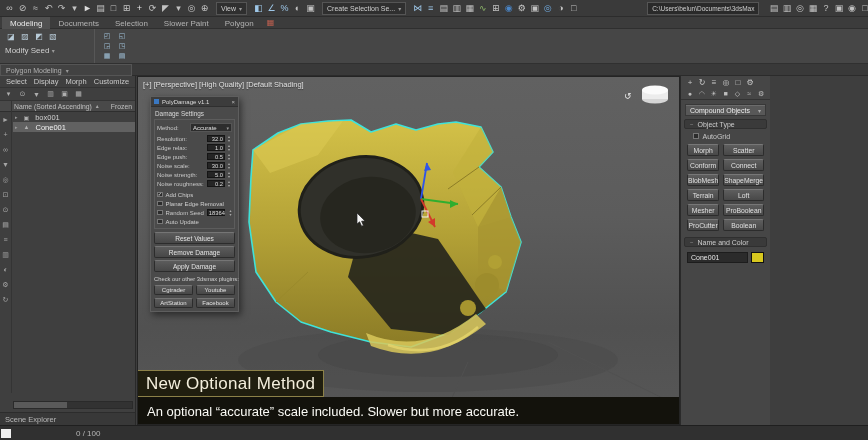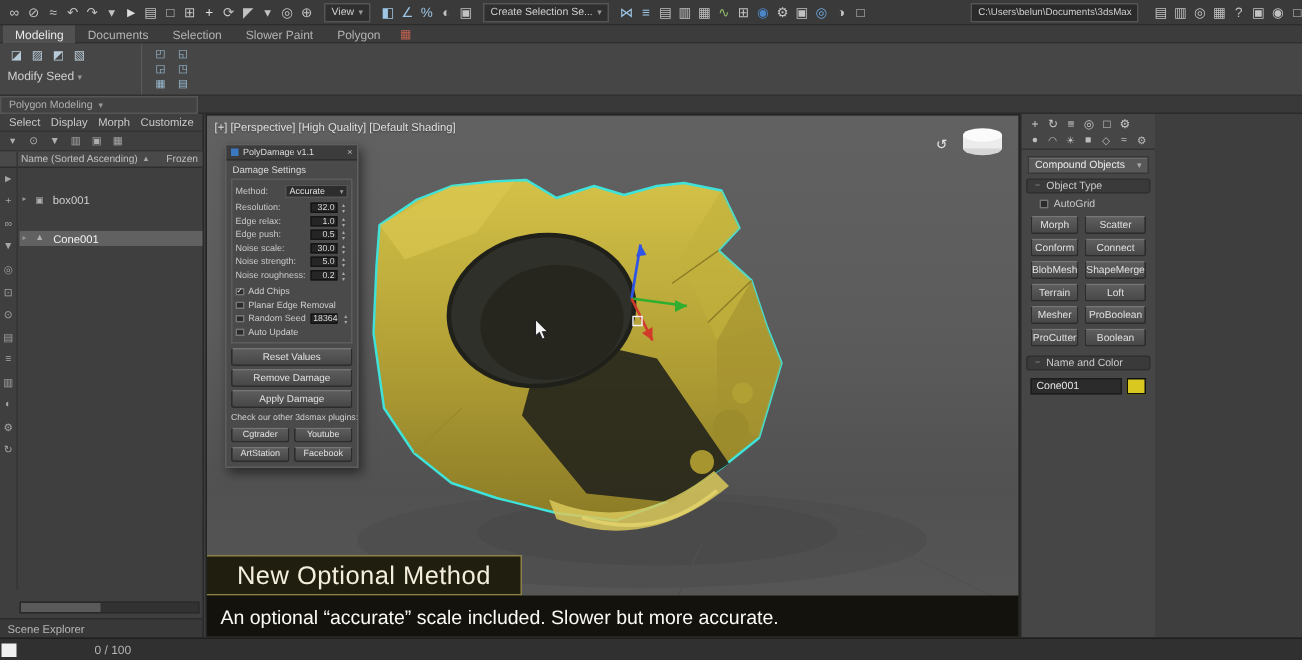--- a/index.html
+++ b/index.html
@@ -52,21 +52,21 @@
   .sp-tools .icon { width:11px; height:11px; font-size:7px; color:#aeaeae; }
   .sp-header { height:11px; background:#494949; border-bottom:1px solid #2e2e2e; font-size:6.8px;
                color:#c0c0c0; display:flex; align-items:center; padding-left:14px; }
   .sp-header .sort { font-style:normal; font-size:5px; margin-left:3px; color:#a8a8a8; }
   .col-frozen { margin-left:auto; padding-right:3px; }
   .sp-side { position:absolute; left:0; top:25px; width:12px; height:292px; border-right:1px solid #343434;
              display:flex; flex-direction:column; align-items:center; gap:6px; padding-top:14px; }
   .sp-side .icon { width:10px; height:9px; font-size:7px; color:#a5a5a5; }
   .sp-rows { margin-left:13px; }
   .sp-row { height:10px; display:flex; align-items:center; gap:6px; padding-left:2px;
-            font-size:7.5px; color:#d0d0d0;margin-top:16px; }
+            font-size:7.5px; color:#d0d0d0; }
   .sp-row .tw { font-style:normal; font-size:5px; color:#999; }
   .sp-row .oicon { font-style:normal; font-size:6px; color:#b0b0b0; }
   .sp-row.selected { background:#616161; color:#f2f2f2; }
   .sp-hscroll { position:absolute; left:13px; right:2px; bottom:3px; height:8px; background:#323232;
                 border:1px solid #2a2a2a; }
   .sp-hscroll .thumb { width:45%; height:100%; background:#5a5a5a; }
   .scene-title { position:absolute; left:0; top:412px; width:136px; height:13px; background:#383838;
                  border-top:1px solid #2c2c2c; border-right:1px solid #292929; font-size:7.5px;
                  color:#b8b8b8; line-height:13px; padding-left:5px; }
 
@@ -74,21 +74,21 @@
   .viewport { position:absolute; left:137px; top:76px; width:543px; height:349px;
               background:linear-gradient(180deg,#616161 0%,#5c5c5c 40%,#515151 72%,#575757 100%);
               border:1px solid #242424; overflow:hidden; }
   .vp-header { position:absolute; left:5px; top:3px; font-size:7.5px; color:#e0e0e0; z-index:3;
                text-shadow:0 1px 1px rgba(0,0,0,.4); }
   .vp-scene { position:absolute; left:0; top:0; z-index:1; }
 
   
   .cap-title { position:absolute; left:0; top:293px; height:27px; line-height:25px; z-index:6;
                background:rgba(30,27,12,.95); border:1px solid #8c8148; border-left:none;
-               color:#f4efdd; font-size:17px; letter-spacing:.3px; padding:0 20px; white-space:nowrap; }
+               color:#f4efdd; font-size:17px; letter-spacing:.3px; padding:0 8px; white-space:nowrap; }
   .cap-sub { position:absolute; left:0; top:320px; width:543px; height:29px; z-index:6;
              background:rgba(10,9,2,.88); color:#fbfbf6; font-size:13px; line-height:29px;
              padding-left:9px; white-space:nowrap; }
 
   
   .dialog { position:absolute; left:12px; top:19px; width:89px; z-index:5; background:#4a4a4a;
             border:1px solid #5e5e5e; box-shadow:2px 3px 7px rgba(0,0,0,.5); }
   .dlg-title { height:10px; background:#3c3c3c; display:flex; align-items:center; gap:3px;
                padding:0 3px; border-bottom:1px solid #2f2f2f; }
   .dlg-ico { width:5px; height:5px; background:#3a78c2; }
@@ -146,21 +146,21 @@
   .cp-name { display:flex; gap:3px; padding:3px 6px; align-items:center; }
   .cp-namefield { flex:1; height:11px; background:#2b2b2b; border:1px solid #1d1d1d; color:#e8e8e8;
                   font-size:7px; line-height:10px; padding:0 3px; }
   .cp-swatch { width:13px; height:11px; background:#d8c81f; border:1px solid #111; }
   .right-gap { position:absolute; left:770px; top:76px; width:98px; height:349px; background:#3e3e3e; }
 
   
   .statusbar { position:absolute; left:0; top:425px; width:868px; height:15px; background:#303030;
                border-top:1px solid #1f1f1f; display:flex; align-items:center; }
   .mini-listener { width:10px; height:9px; background:#f0f0f0; margin-left:1px; }
-  .sb-counter { margin-left:52px; font-size:8px; color:#b5b5b5; }
+  .sb-counter { margin-left:65px; font-size:8px; color:#b5b5b5; }
 </style>
 </head>
 <body>
 
 <div id="screen">
 
   <div class="topbar">
     <span class="tb-group">
   <span class="icon">∞</span>
 

